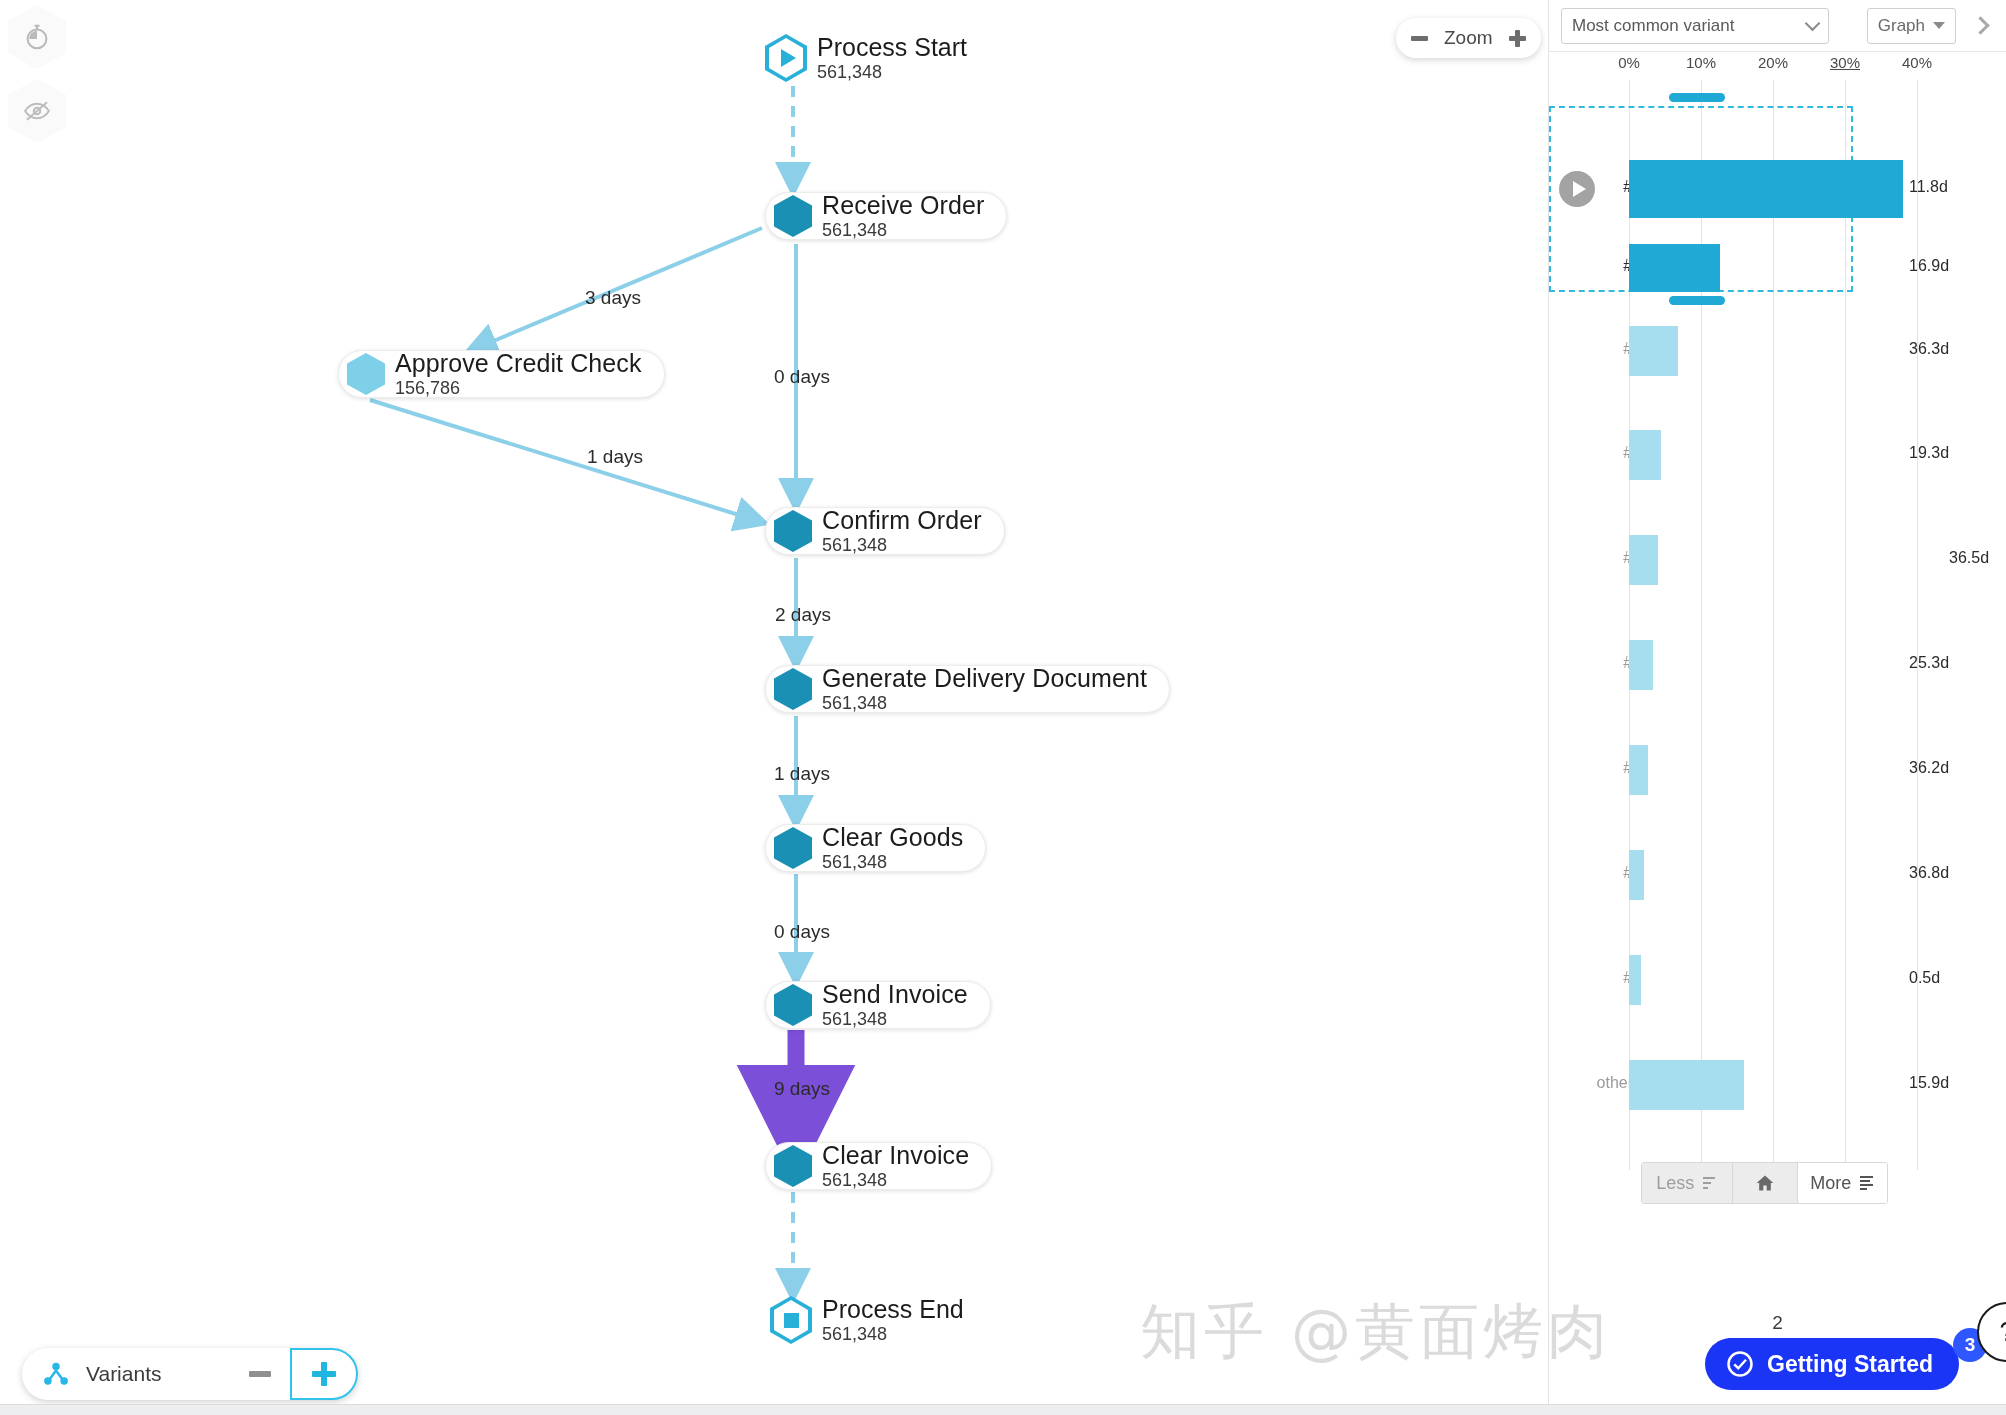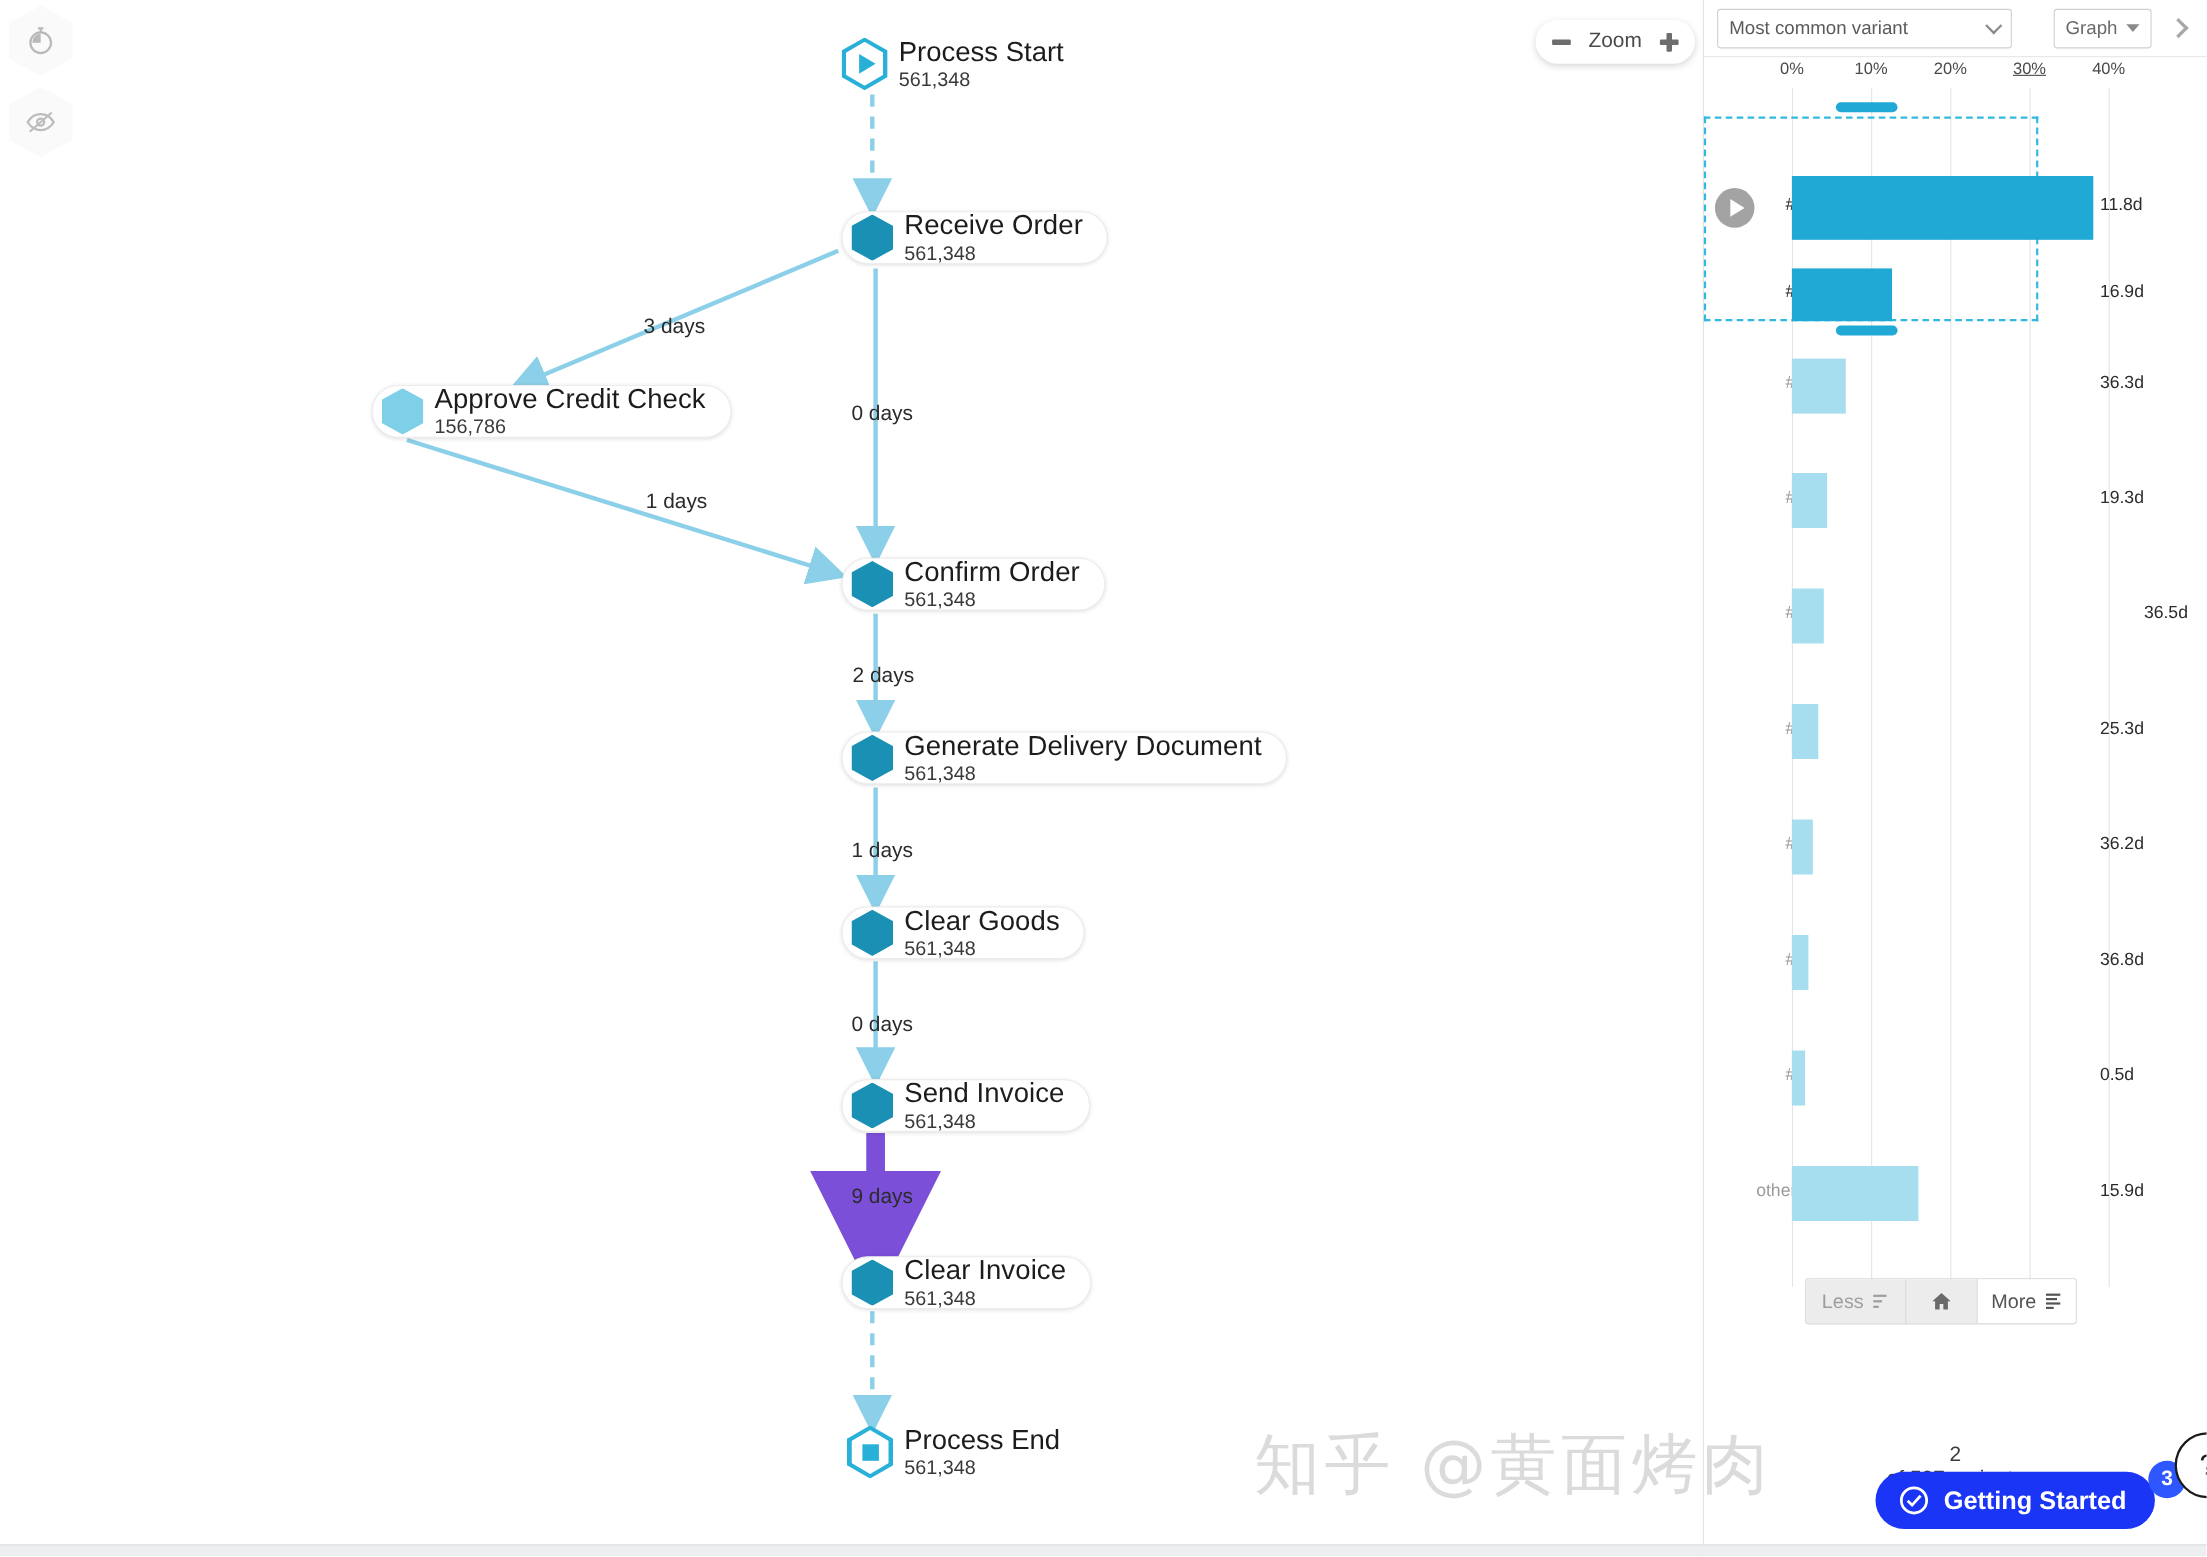--- a/index.html
+++ b/index.html
@@ -303,20 +303,38 @@
     <div id="zoom-pill">
       <div class="zbtn">
           <div class="glyph-minus"></div>
         </div>
       <span class="zlbl">Zoom</span>
       <div class="zbtn">
           <div class="glyph-plus"></div>
         </div>
     </div>
 
+    <div id="variants-pill">
+      <div class="vicon">
+        <svg width="30" height="30" viewBox="0 0 24 24" fill="#29b6e8">
+          <circle cx="12" cy="6" r="3"></circle>
+          <circle cx="5.5" cy="17.5" r="3"></circle>
+          <circle cx="18.5" cy="17.5" r="3"></circle>
+          <path d="M11.2 8.6 L6.4 15.2 L8 16.3 L12.8 9.7 Z"></path>
+          <path d="M12.8 8.6 L17.6 15.2 L16 16.3 L11.2 9.7 Z"></path>
+        </svg>
+      </div>
+      <span class="vlabel">Variants</span>
+      <div class="vminus">
+          <div class="glyph-minus grey"></div>
+        </div>
+      <div class="vplus">
+          <div class="glyph-plus accent big"></div>
+        </div>
+    </div>
   </div>
 
   <div id="panel">
 
     <div id="panel-head">
       <div id="variant-select">
         <span class="vs-text">Most common variant</span>
         <span class="chev-down"></span>
       </div>
       <div id="graph-btn">

